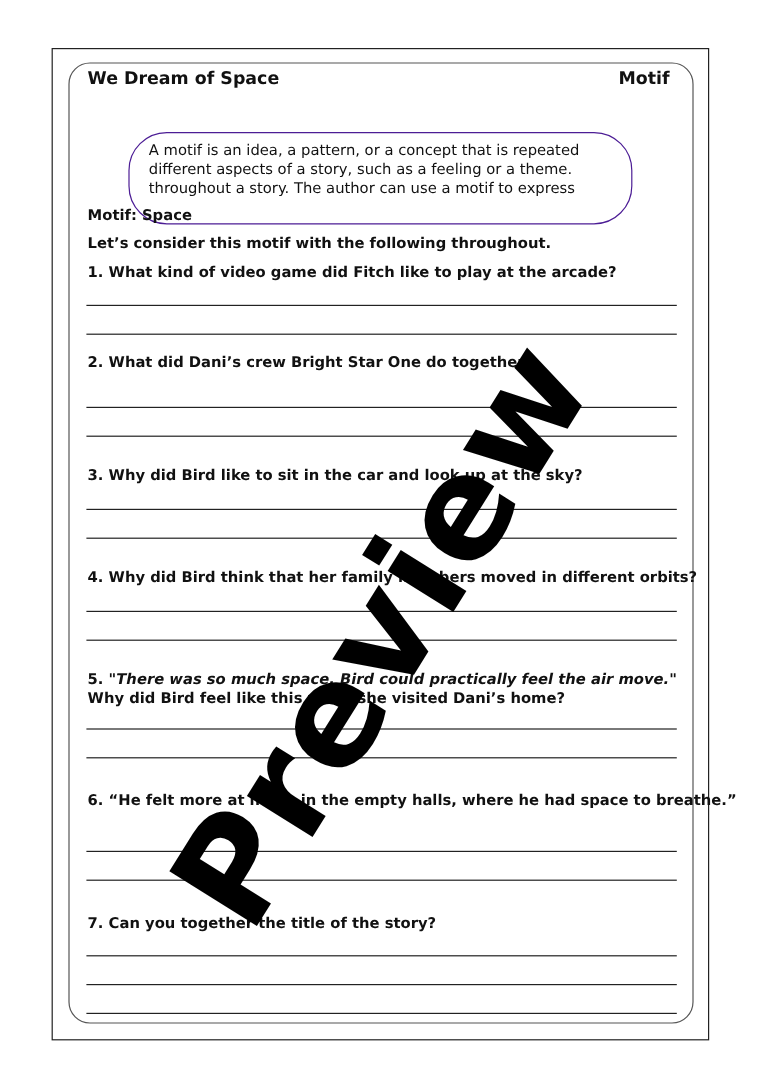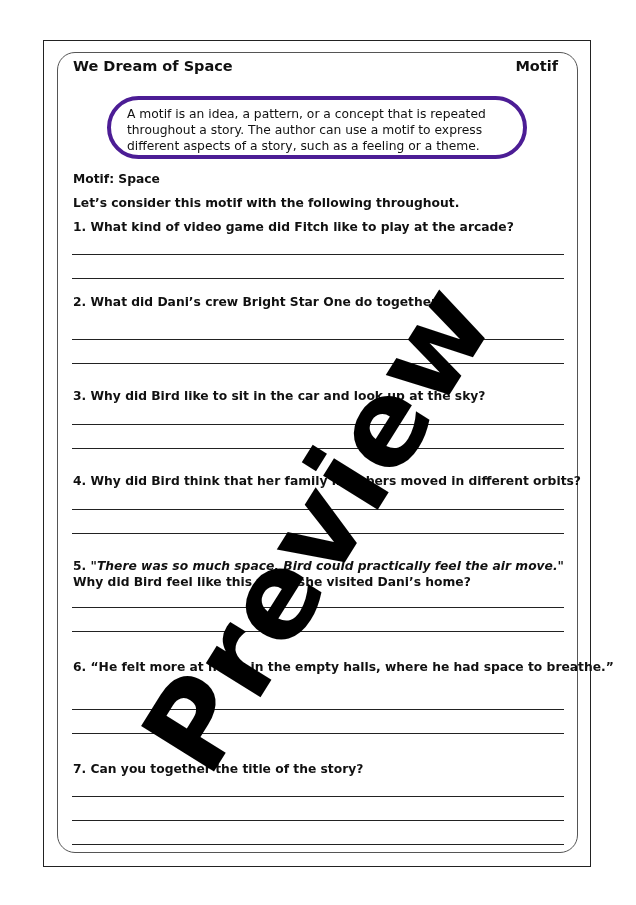--- a/index.html
+++ b/index.html
@@ -4,43 +4,43 @@
 <style>
   html, body { margin: 0; padding: 0; background: #ffffff; }
   body { width: 636px; height: 905px; position: relative; overflow: hidden;
          font-family: "DejaVu Sans", sans-serif; color: #111; }
   .outer { position: absolute; left: 43px; top: 40px; width: 548px; height: 827px;
            border: 1px solid #222; box-sizing: border-box; }
   .inner { position: absolute; left: 57px; top: 52px; width: 521px; height: 801px;
            border: 1.5px solid #555; border-radius: 18px; box-sizing: border-box; }
   .title { position: absolute; left: 73px; top: 58px; font-size: 14.5px; font-weight: bold; }
   .section { position: absolute; right: 78px; top: 58px; font-size: 14.5px; font-weight: bold; text-align: center; }
-  .defbox { position: absolute; left: 107px; top: 96px; width: 420px; height: 63px;
-            border: 4px solid #4c1d95; border-radius: 32px; box-sizing: border-box;
+  .defbox { position: absolute; left: 107px; top: 110px; width: 420px; height: 77px;
+            border: 1px solid #4c1d95; border-radius: 32px; box-sizing: border-box;
             padding: 6px 0 0 16px; font-size: 12.3px; line-height: 16px; }
   .txt { position: absolute; left: 73px; font-size: 12.3px; line-height: 16px; white-space: nowrap; font-weight: bold; }
   .q .quote { font-style: italic; }
   .line { position: absolute; left: 72px; width: 492px; height: 0; border-top: 1px solid #222; }
   .watermark { position: absolute; left: 318px; top: 528px; transform: translate(-50%,-50%) rotate(-58deg);
                font-family: "DejaVu Sans", sans-serif; font-size: 118px; font-weight: bold;
                color: #000; letter-spacing: 2px; white-space: nowrap; pointer-events: none; }
 </style>
 </head>
 <body>
 
 <div class="outer"></div>
 <div class="inner"></div>
 
 <div class="title">We Dream of Space</div>
 <div class="section">Motif</div>
 
 <div class="defbox">
   <div>A motif is an idea, a pattern, or a concept that is repeated</div>
+  <div>different aspects of a story, such as a feeling or a theme.</div>
   <div>throughout a story. The author can use a motif to express</div>
-  <div>different aspects of a story, such as a feeling or a theme.</div>
 </div>
 
 <div class="txt" style="top:171px">Motif: Space</div>
 <div class="txt" style="top:195px">Let’s consider this motif with the following throughout.</div>
 
 <div class="txt q" style="top:219px"><span>1.</span> <span>What kind of video game did Fitch like to play at the arcade?</span></div>
 <div class="line" style="top:254px"></div>
 <div class="line" style="top:278px"></div>
 
 <div class="txt q" style="top:294px"><span>2.</span> <span>What did Dani’s crew Bright Star One do together?</span></div>

